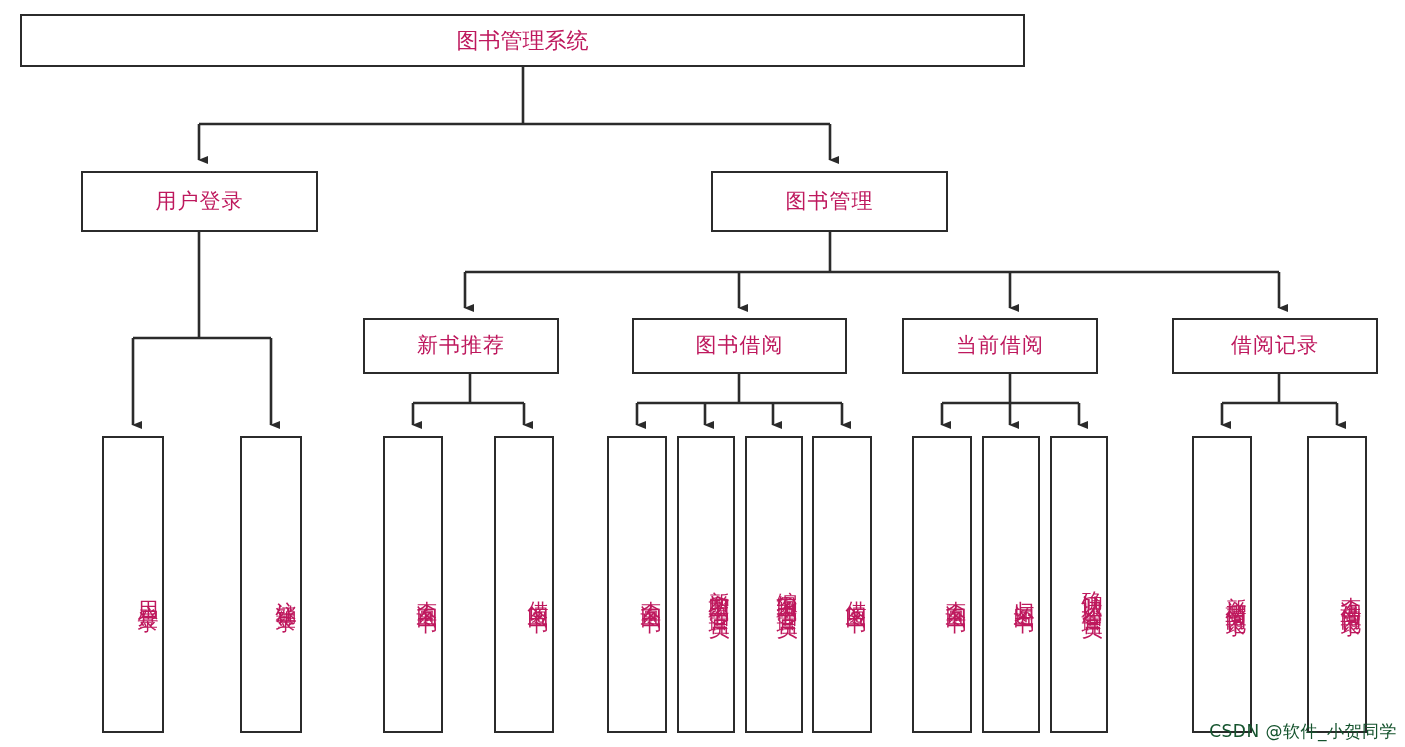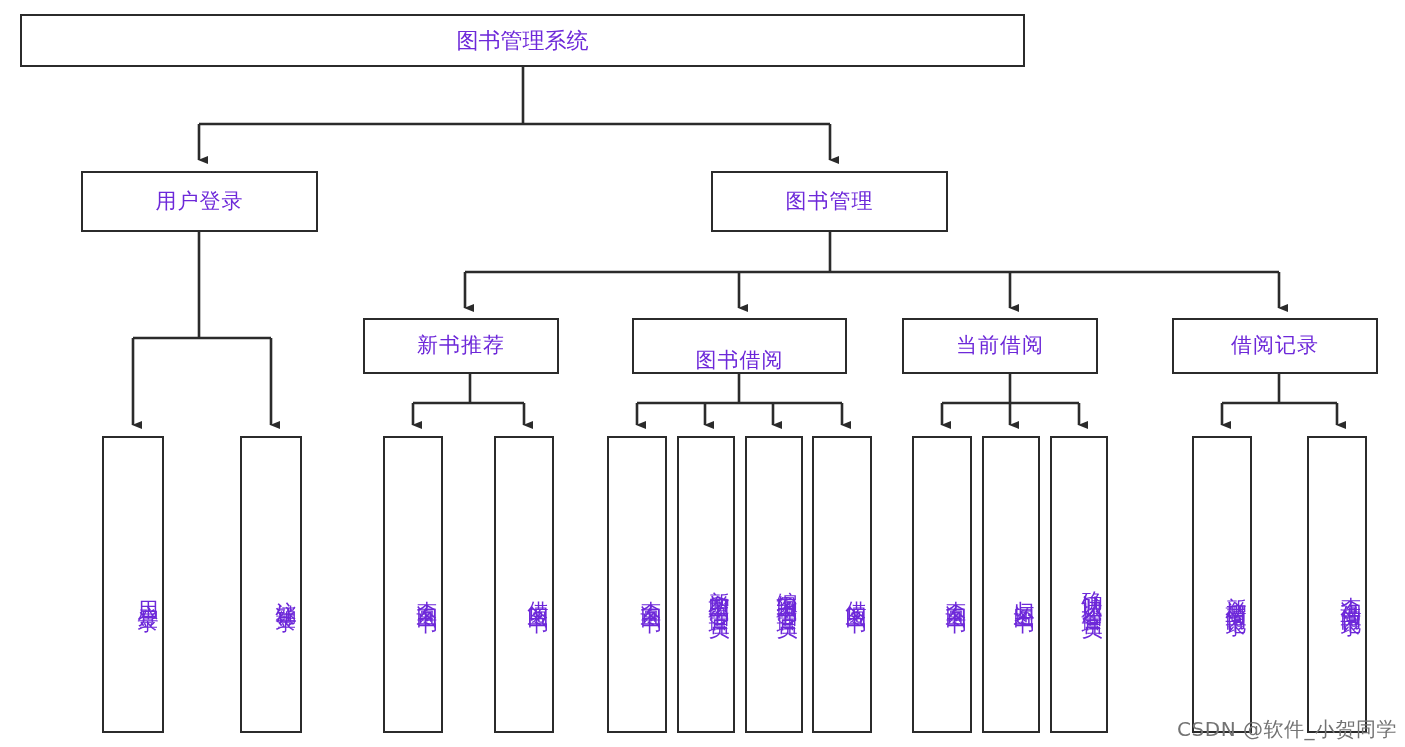--- a/index.html
+++ b/index.html
@@ -23,21 +23,21 @@
     pointer-events: none;
   }
   .node {
     position: absolute;
     box-sizing: border-box;
     border: 2px solid #2b2b2b;
     background: #ffffff;
     display: flex;
     align-items: center;
     justify-content: center;
-    color: #6d28d9;
+    color: #be185d;
   }
   .node.h {
     font-size: 21px;
     letter-spacing: 1px;
     line-height: 1.1;
   }
   .node.root {
     font-size: 22px;
   }
   .node.leaf {
@@ -51,22 +51,22 @@
   }
   .node.leaf .vtext {
     writing-mode: vertical-rl;
     text-orientation: upright;
     white-space: nowrap;
   }
   #watermark {
     position: absolute;
     right: 8px;
     bottom: 4px;
-    font-size: 20px;
-    color: #737373;
+    font-size: 17px;
+    color: #14532d;
     letter-spacing: 0.5px;
     white-space: nowrap;
     font-family: "DejaVu Sans", "Liberation Sans", sans-serif;
   }
 </style>
 </head>
 <body>
 
 <div id="canvas">
 
@@ -129,21 +129,21 @@
   <div class="node h" style="left:81px; top:171px; width:237px; height:61px;">
     <span>用户登录</span>
   </div>
   <div class="node h" style="left:711px; top:171px; width:237px; height:61px;">
     <span>图书管理</span>
   </div>
 
   <div class="node h" style="left:363px; top:318px; width:196px; height:56px;">
     <span>新书推荐</span>
   </div>
-  <div class="node h" style="left:632px; top:318px; width:215px; height:56px;align-items:flex-end;">
+  <div class="node h" style="left:632px; top:318px; width:215px; height:56px;">
     <span>图书借阅</span>
   </div>
   <div class="node h" style="left:902px; top:318px; width:196px; height:56px;">
     <span>当前借阅</span>
   </div>
   <div class="node h" style="left:1172px; top:318px; width:206px; height:56px;">
     <span>借阅记录</span>
   </div>
 
   <div class="node leaf" style="left:102px; top:436px; width:62px; height:297px;">

